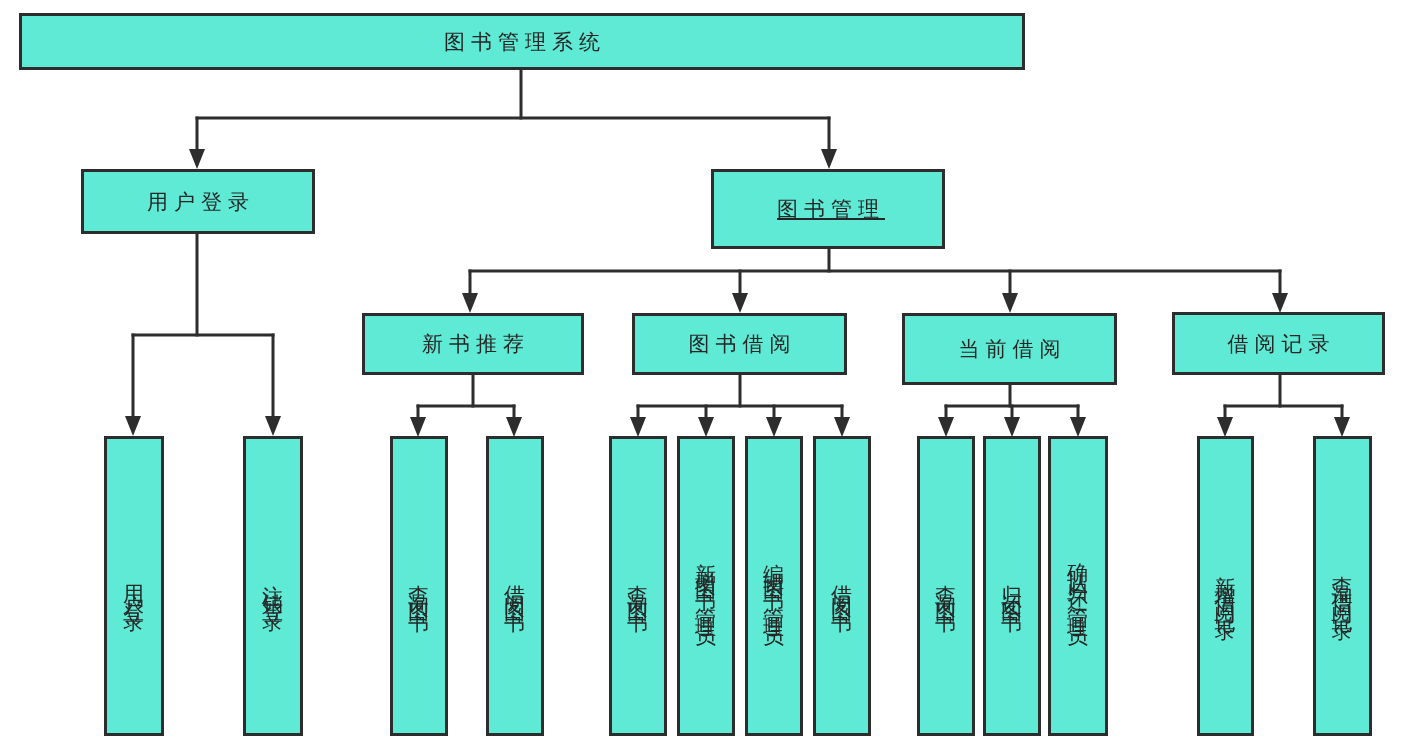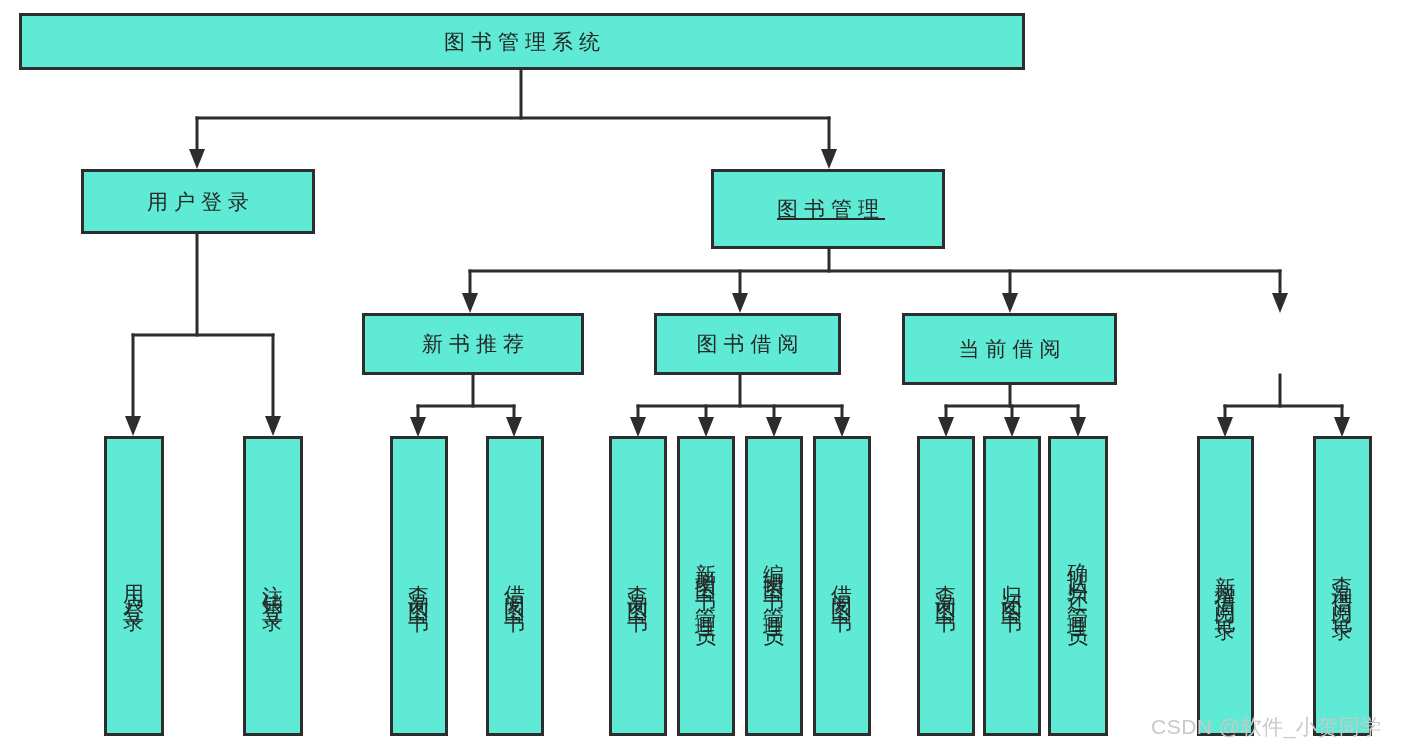--- a/index.html
+++ b/index.html
@@ -121,25 +121,28 @@
   <div class="node hbox" style="left:81px;top:169px;width:234px;height:65px;">
     <span class="lbl">用户登录</span>
   </div>
   <div class="node hbox" style="left:711px;top:169px;width:234px;height:80px;text-decoration:underline;">
     <span class="lbl">图书管理</span>
   </div>
 
   <div class="node hbox" style="left:362px;top:313px;width:222px;height:62px;">
     <span class="lbl">新书推荐</span>
   </div>
-  <div class="node hbox" style="left:654px;top:313px;width:187px;height:62px;">
+  <div class="node hbox" style="left:632px;top:313px;width:215px;height:62px;">
     <span class="lbl">图书借阅</span>
   </div>
   <div class="node hbox" style="left:902px;top:313px;width:215px;height:72px;">
     <span class="lbl">当前借阅</span>
+  </div>
+  <div class="node hbox" style="left:1172px;top:312px;width:213px;height:63px;">
+    <span class="lbl">借阅记录</span>
   </div>
 
   <div class="node vbox" style="left:104px;top:436px;width:60px;height:300px;">
     <span class="lbl">用户登录</span>
   </div>
   <div class="node vbox" style="left:243px;top:436px;width:60px;height:300px;">
     <span class="lbl">注销登录</span>
   </div>
 
   <div class="node vbox" style="left:390px;top:436px;width:58px;height:300px;">
@@ -172,15 +175,14 @@
     <span class="lbl">确认归还（管理员）</span>
   </div>
 
   <div class="node vbox" style="left:1197px;top:436px;width:57px;height:300px;">
     <span class="lbl">新增借阅记录</span>
   </div>
   <div class="node vbox" style="left:1313px;top:436px;width:59px;height:300px;">
     <span class="lbl">查询借阅记录</span>
   </div>
 
-  <div class="watermark">CSDN @软件_小贺同学</div>
 
 </div>
 
 </body></html>

